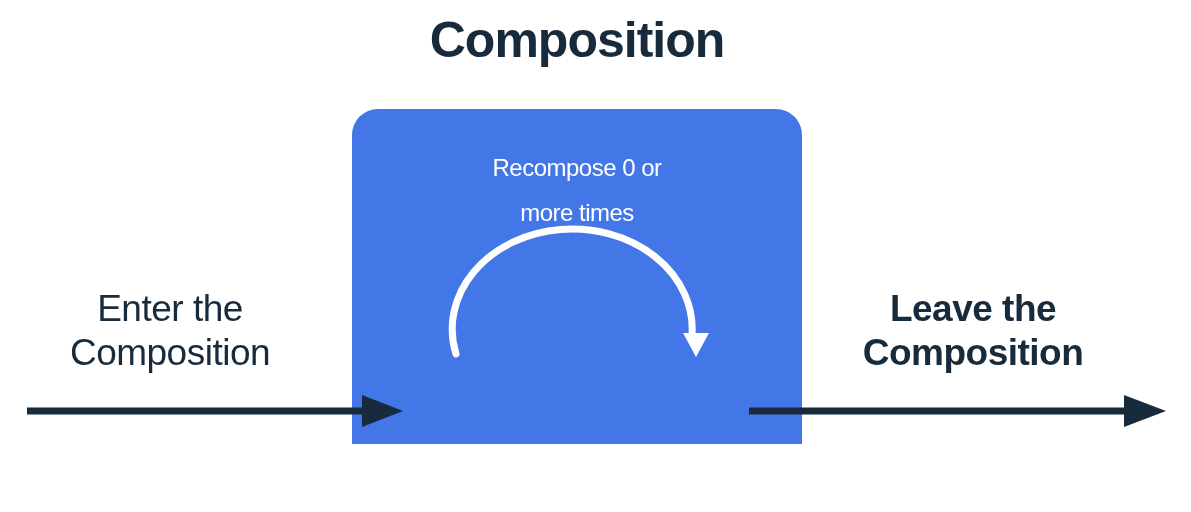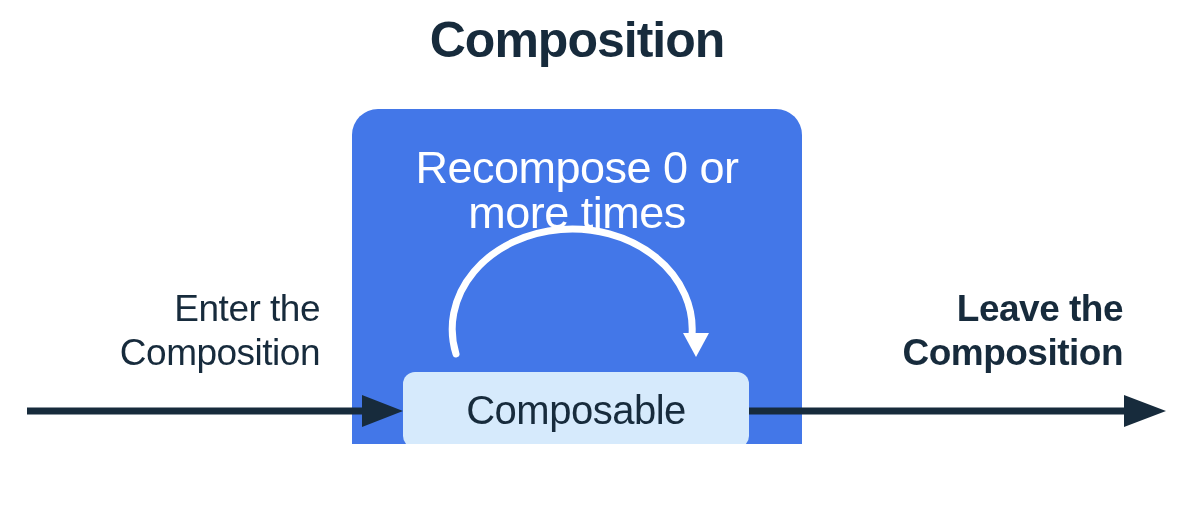--- a/index.html
+++ b/index.html
@@ -41,21 +41,21 @@
     height: 383px;
     background: var(--primary-blue);
     border-radius: 26px;
   }
   .recompose-label {
     position: absolute;
     top: 36px;
     left: 0;
     width: 100%;
     text-align: center;
-    font-size: 45px;
+    font-size: 24px;
     line-height: 45px;
     letter-spacing: -0.5px;
     color: var(--white);
     white-space: pre-line;
   }
   .composable-box {
     position: absolute;
     left: 51px;
     top: 263px;
     width: 346px;
@@ -68,21 +68,21 @@
   }
   .composable-label {
     font-size: 40px;
     letter-spacing: -0.5px;
     color: var(--ink);
   }
   .side-label {
     position: absolute;
     top: 287px;
     width: 300px;
-    text-align: right;
+    text-align: center;
     font-size: 37px;
     line-height: 44px;
     letter-spacing: -0.5px;
     color: var(--ink);
     white-space: pre-line;
   }
   .side-label.left  { left: 20px; }
   .side-label.right { left: 823px; font-weight: bold; }
   .overlay {
     position: absolute;
@@ -100,23 +100,20 @@
 <body>
 
 <div class="canvas">
 
   <div class="title">Composition</div>
 
   <div class="composition-box">
     <div class="recompose-label">Recompose 0 or
 more times</div>
 
-    <div class="composable-box">
-      <span class="composable-label">Composable</span>
-    </div>
   </div>
 
   <div class="side-label left">Enter the
 Composition</div>
 
   <div class="side-label right">Leave the
 Composition</div>
 
   <svg class="overlay" viewBox="0 0 1191 512" xmlns="http://www.w3.org/2000/svg" aria-hidden="true">
 

